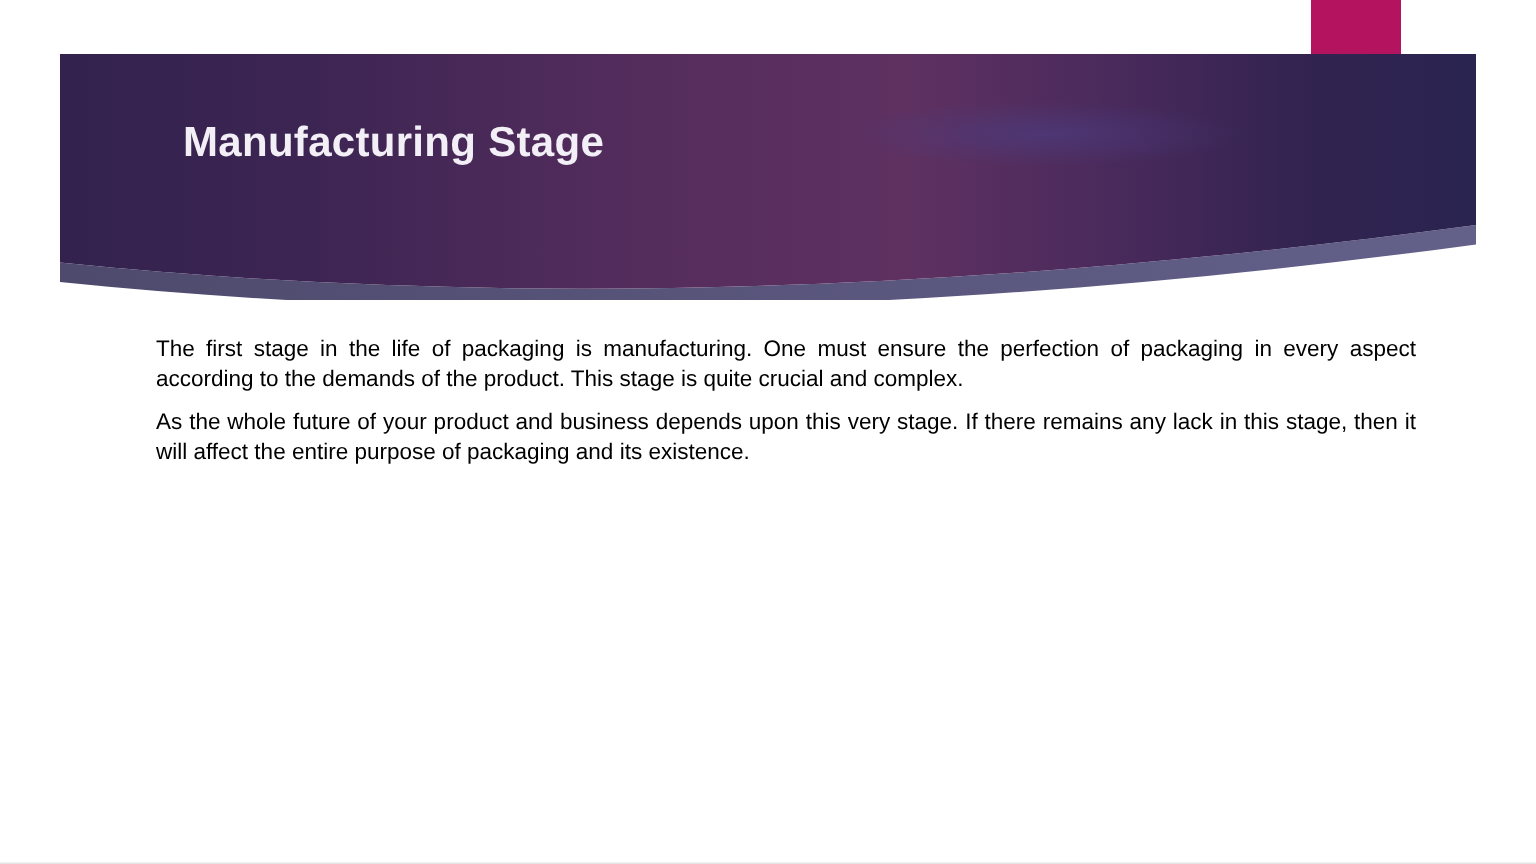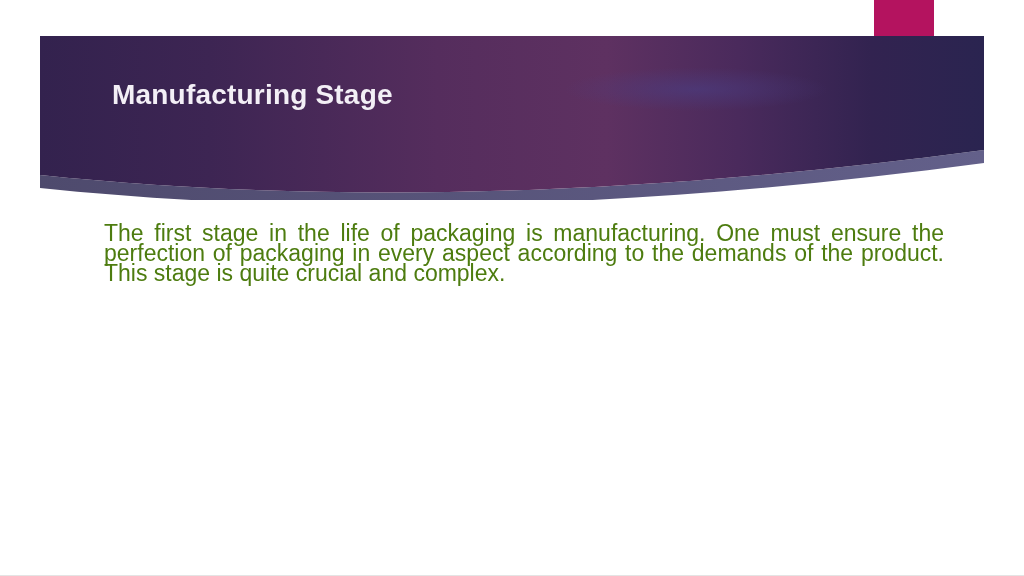--- a/index.html
+++ b/index.html
@@ -42,42 +42,42 @@
     left: 874px;
     top: 0;
     width: 60px;
     height: 98px;
     background: #b4135f;
   }
 
   
   .slide-title {
     position: absolute;
-    left: 112px;
+    left: 122px;
     top: 79px;
     margin: 0;
     font-size: 28px;
     font-weight: bold;
     letter-spacing: 0.2px;
     color: #f3eff6;
     white-space: nowrap;
   }
 
   
   .body-block {
     position: absolute;
     left: 104px;
     top: 223px;
     width: 840px;
   }
   .body-para {
     margin: 0 0 9px 0;
-    font-size: 23px;
+    font-size: 15px;
     line-height: 20px;
-    color: #4d7c0f;
+    color: #000000;
     text-align: justify;
     text-justify: inter-word;
   }
   .body-para:last-child {
     margin-bottom: 0;
   }
 </style>
 </head>
 <body>
 
@@ -115,15 +115,16 @@
 
       <path d="M 40,36 L 984,36 L 984,150
                C 640,196 330,205 40,175 Z" fill="url(#glow)"></path>
     </svg>
   </div>
 
   <h1 class="slide-title">Manufacturing Stage</h1>
 
   <div class="body-block">
     <p class="body-para">The first stage in the life of packaging is manufacturing. One must ensure the perfection of packaging in every aspect according to the demands of the product. This stage is quite crucial and complex.</p>
+    <p class="body-para">As the whole future of your product and business depends upon this very stage. If there remains any lack in this stage, then it will affect the entire purpose of packaging and its existence.</p>
   </div>
 
 </div>
 
 </body></html>

